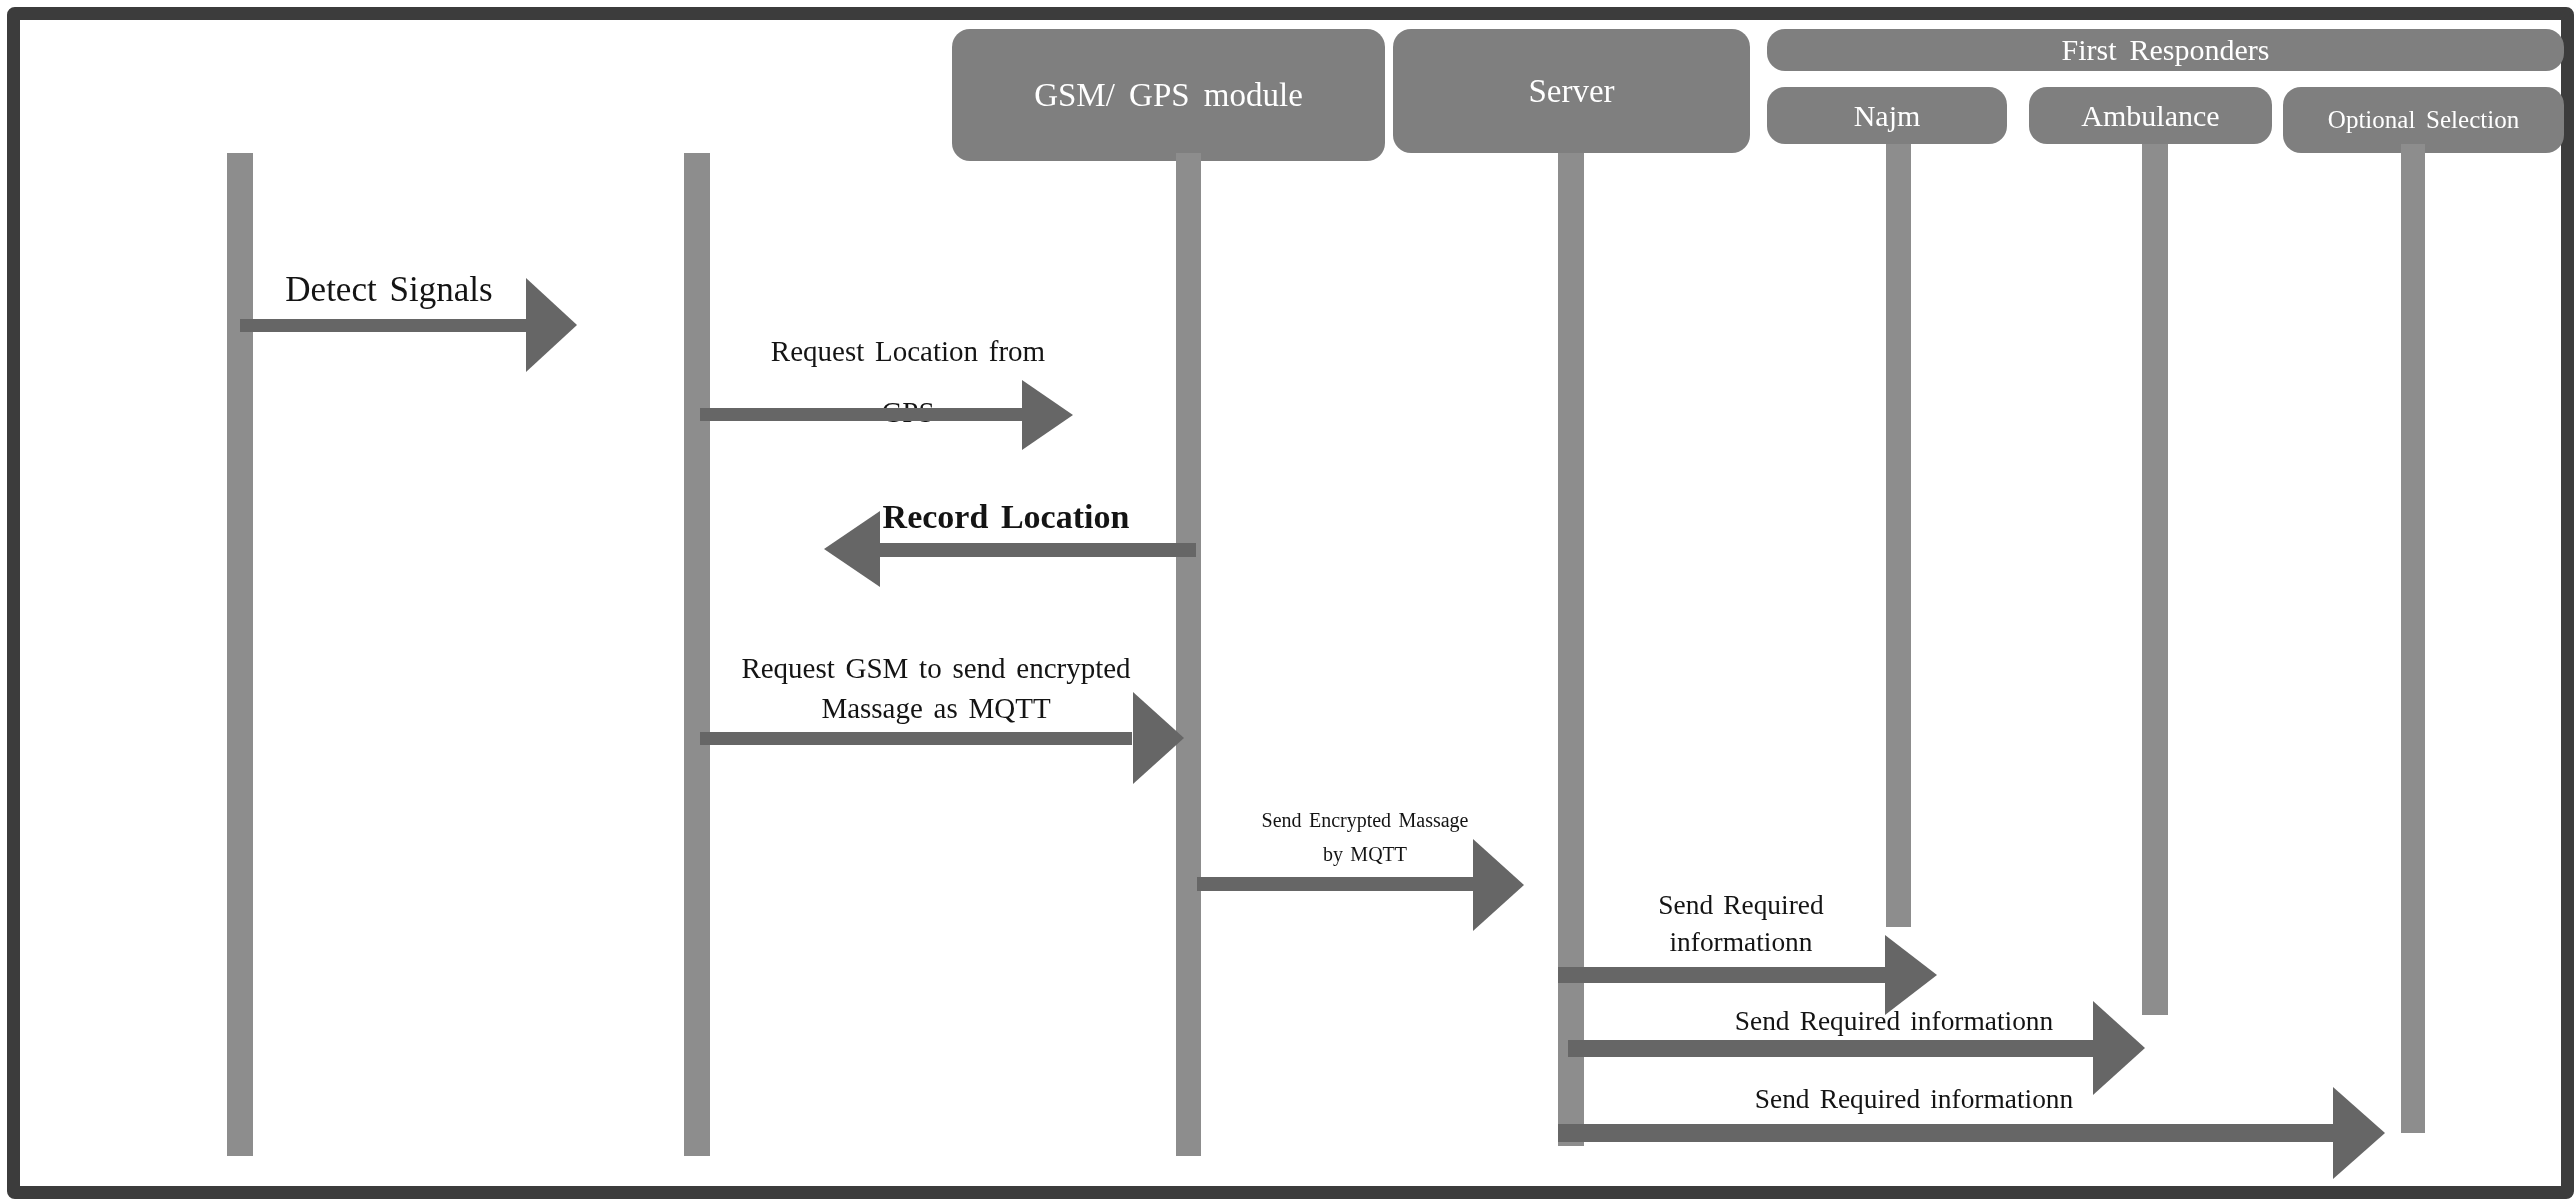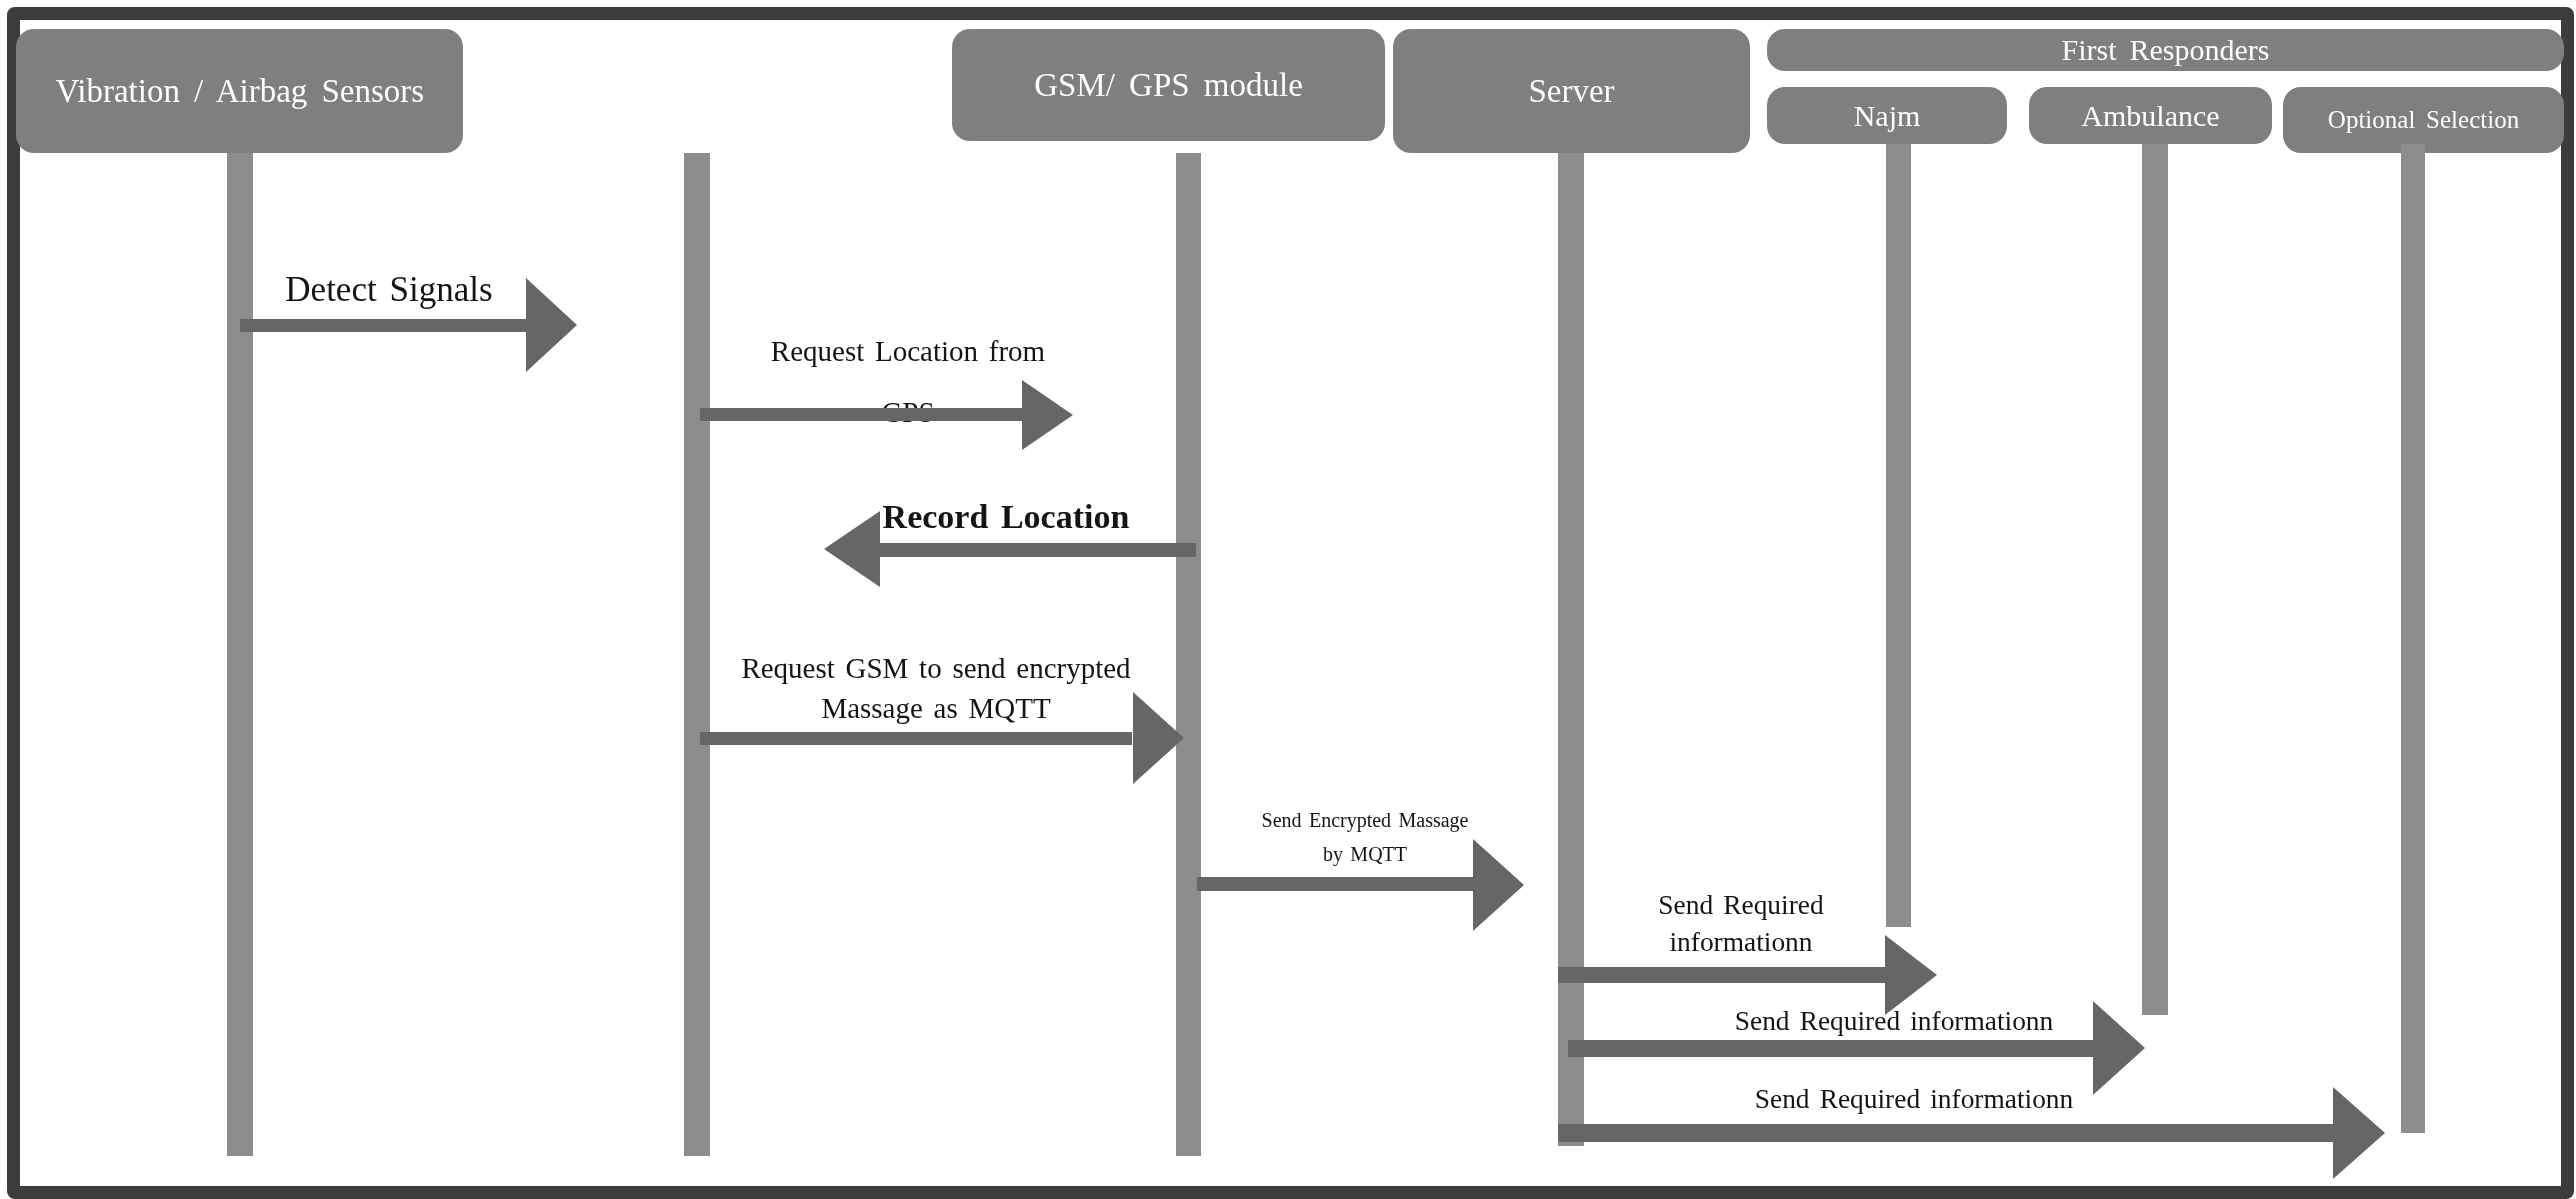--- a/index.html
+++ b/index.html
@@ -25,24 +25,21 @@
   .msg.s44{font-size:29px;}
   .msg.s43{font-size:20px;}
 </style>
 </head>
 <body>
 
 <div class="stage">
 
   <div class="frame"></div>
 
-  <div class="actor" style="left:16.3px;top:29px;width:447px;height:124px">
-    <span>Vibration / Airbag Sensors</span>
-  </div>
-  <div class="actor" style="left:952px;top:29px;width:433px;height:112px">
+  <div class="actor" style="left:952px;top:29px;width:433px;height:132px">
     <span>GSM/ GPS module</span>
   </div>
   <div class="actor" style="left:1393px;top:29px;width:357px;height:124px">
     <span>Server</span>
   </div>
 
   <div class="actor banner" style="left:1767px;top:29px;width:797px;height:42px">
     <span>First Responders</span>
   </div>
   <div class="actor sub" style="left:1767px;top:87px;width:240px;height:57px">

